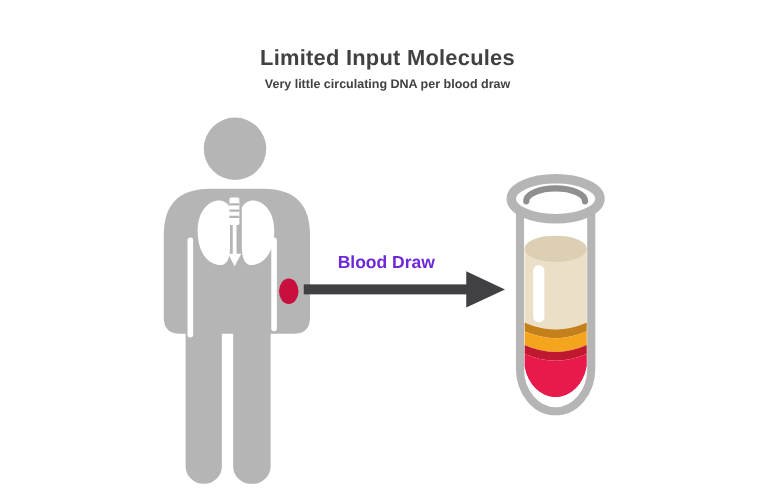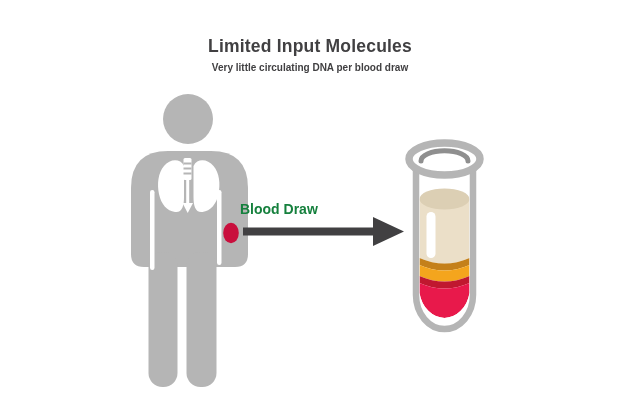--- a/index.html
+++ b/index.html
@@ -5,22 +5,22 @@
   html,body{margin:0;padding:0;background:#fff;}
   #stage{
     position:relative;width:604px;height:400px;background:#ffffff;
     font-family:"Liberation Sans","DejaVu Sans",sans-serif;overflow:hidden;
   }
   .titles{position:absolute;left:0;top:36px;width:620px;text-align:center;color:#414042;}
   .main-title{font-size:17.5px;font-weight:bold;letter-spacing:.2px;margin:0 0 5px 0;}
   .sub-title{font-size:10px;font-weight:bold;margin:0;}
   .abs{position:absolute;}
   .arrow-label{
-    position:absolute;left:240px;top:201px;width:138px;
-    color:#15803d;font-size:14px;font-weight:bold;
+    position:absolute;left:240px;top:201px;width:138px;text-align:center;
+    color:#6d28d9;font-size:14px;font-weight:bold;
   }
 </style>
 </head>
 <body>
 
 <div id="stage">
 
   <div class="titles">
     <div class="main-title">Limited Input Molecules</div>
     <div class="sub-title">Very little circulating DNA per blood draw</div>

